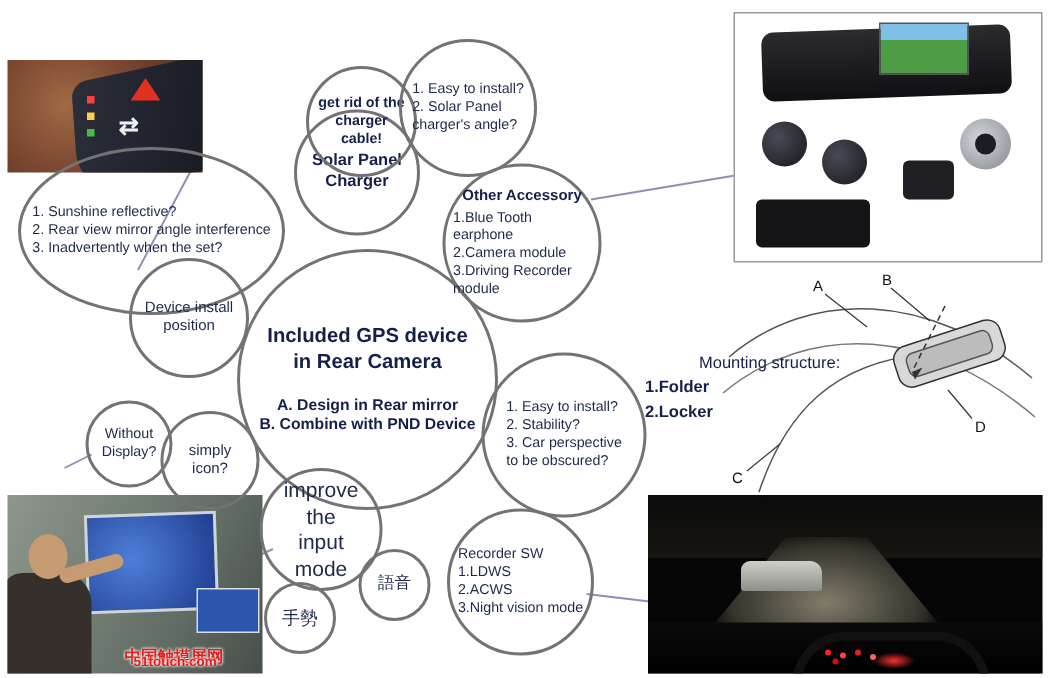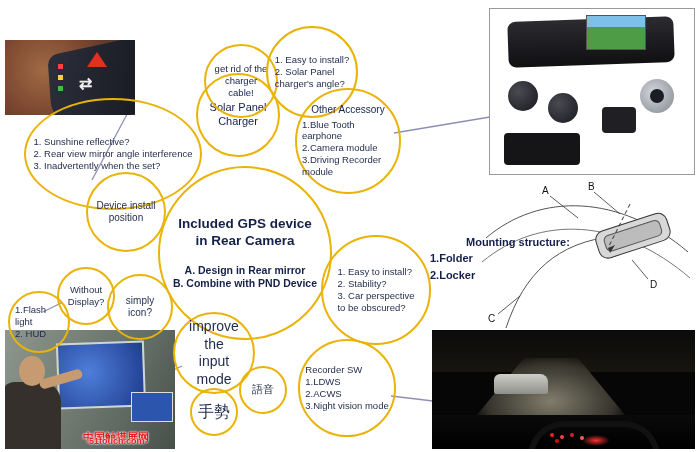--- a/index.html
+++ b/index.html
@@ -2,48 +2,48 @@
 <html><head>
 <meta charset="utf-8">
 <style>
   html,body{margin:0;padding:0;background:#fff;}
   .stage{position:relative;width:700px;height:452px;background:#fff;overflow:hidden;
          font-family:"Liberation Sans",sans-serif;color:#1e2a49;}
   
   .connectors{position:absolute;left:0;top:0;width:700px;height:452px;z-index:1;pointer-events:none;}
   .connectors line{stroke:#8f8fb5;stroke-width:1.3;}
   
-  .bubble{position:absolute;z-index:3;box-sizing:border-box;border:2px solid #eab308;border-radius:50%;
+  .bubble{position:absolute;z-index:3;box-sizing:border-box;border:2px solid #737373;border-radius:50%;
           background:transparent;display:flex;flex-direction:column;align-items:center;justify-content:center;
           text-align:center;padding:5px;line-height:1.25;}
   .bubble span{white-space:pre-line;}
   .b-left{text-align:left;}
-  .bold{font-weight:normal;color:#14204a;}
-  .n-iq{left:24px;top:98px;width:178px;height:112px;font-size:9.5px;}
+  .bold{font-weight:bold;color:#14204a;}
+  .n-iq{left:12px;top:98px;width:178px;height:112px;font-size:9.5px;}
   .n-di{left:86px;top:172px;width:80px;height:80px;font-size:10px;}
   .n-ct{left:158px;top:166px;width:174px;height:174px;border-width:2.5px;}
   .n-ct .title{font-size:13.5px;font-weight:bold;color:#14204a;margin-bottom:14px;}
   .n-ct .body{font-size:10.5px;font-weight:bold;color:#14204a;}
   .n-sp{left:196px;top:73px;width:84px;height:84px;font-size:11px;}
   .n-cc{left:204px;top:44px;width:74px;height:74px;font-size:9.5px;}
   .n-sq{left:266px;top:26px;width:92px;height:92px;font-size:9.5px;}
-  .n-oa{left:295px;top:88px;width:106px;height:106px;font-size:9.5px;align-items:center;}
+  .n-oa{left:295px;top:109px;width:106px;height:106px;font-size:9.5px;align-items:center;}
   .n-oa .title{font-size:10px;margin-bottom:2px;}
   .n-wd{left:57px;top:267px;width:58px;height:58px;font-size:9.5px;}
   .n-si{left:107px;top:274px;width:66px;height:66px;font-size:10px;}
   .n-fh{left:8px;top:291px;width:62px;height:62px;font-size:9.5px;}
   .n-im{left:173px;top:312px;width:82px;height:82px;font-size:14px;}
   .n-vo{left:239px;top:366px;width:48px;height:48px;font-size:11px;}
-  .n-ge{left:190px;top:388px;width:48px;height:48px;font-size:16px;font-family:Liberation Serif, serif;}
+  .n-ge{left:176px;top:388px;width:48px;height:48px;font-size:12px;font-family:Liberation Serif, serif;}
   .n-sa{left:268px;top:298px;width:56px;height:56px;font-size:10px;}
   .n-ir{left:321px;top:235px;width:110px;height:110px;font-size:9.5px;}
   .n-rs{left:298px;top:339px;width:98px;height:98px;font-size:9.5px;}
   
   .mounting{position:absolute;left:430px;top:236px;z-index:3;}
-  .mounting .title{font-size:11px;font-weight:bold;color:#14204a;padding-left:36px;}
+  .mounting .title{font-size:11px;font-weight:normal;color:#14204a;padding-left:36px;}
   .mounting .body{font-size:11px;font-weight:bold;color:#14204a;white-space:pre-line;line-height:1.5;margin-top:2px;}
   
   .photo{position:absolute;z-index:2;overflow:hidden;}
   .mirror{left:5px;top:40px;width:130px;height:75px;
           background:radial-gradient(circle at 30% 40%,#a06a44,#7a4630 45%,#432a1e);}
   .mirror-glass{position:absolute;left:34%;top:8%;width:74%;height:100%;
           background:linear-gradient(100deg,#2c2f3a,#171a22);transform:rotate(-12deg) skewX(-8deg);
           border-radius:10px 4px 4px 30px;}
   .mirror-red-arrow{position:absolute;left:63%;top:16%;width:0;height:0;
           border-left:10px solid transparent;border-right:10px solid transparent;border-bottom:15px solid #e03020;}
@@ -211,24 +211,20 @@
 
   <div class="bubble n-wd">
     <span>Without
 Display?</span>
   </div>
 
   <div class="bubble n-si">
     <span>simply icon?</span>
   </div>
 
-  <div class="bubble n-fh b-left">
-    <span>1.Flash light
-2. HUD</span>
-  </div>
 
   <div class="bubble n-im">
     <span>improve the
 input mode</span>
   </div>
 
   <div class="bubble n-vo">
     <span>語音</span>
   </div>
 

